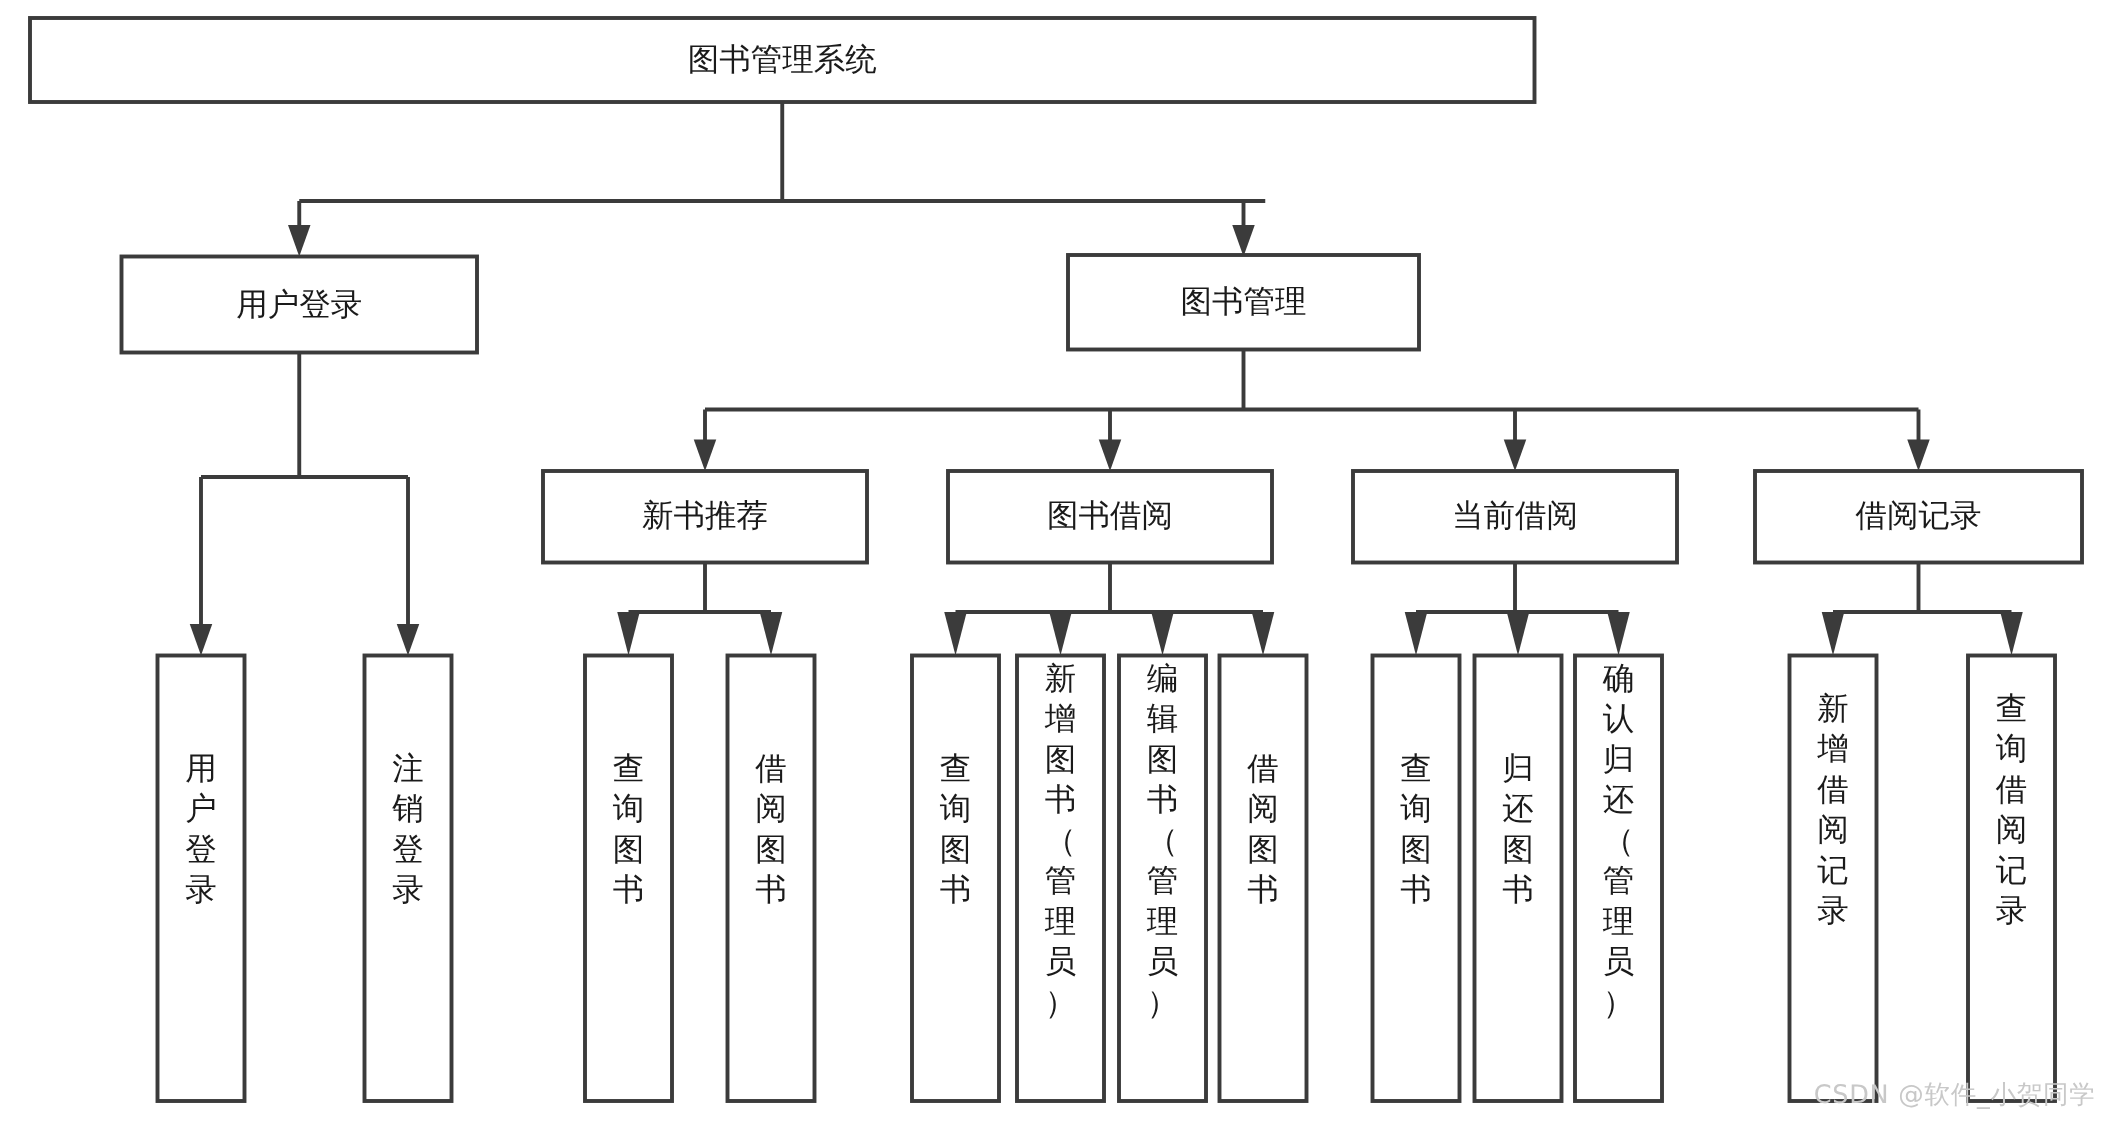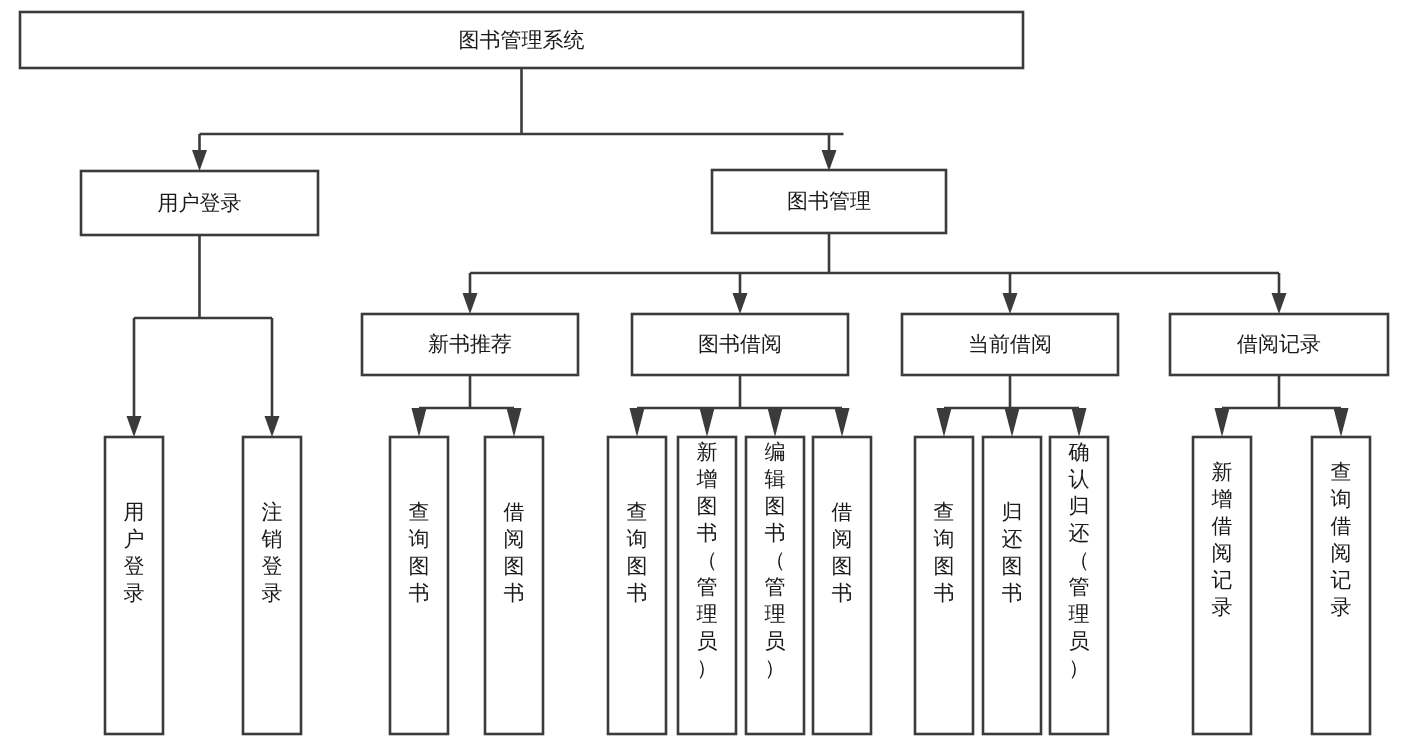--- a/index.html
+++ b/index.html
@@ -215,13 +215,14 @@
         <rect class="node-rect" x="1193" y="437" width="58" height="297"></rect>
         <text class="node-label-v vtext" x="1222" y="479"><tspan x="1222" dy="0">新</tspan><tspan x="1222" dy="27">增</tspan><tspan x="1222" dy="27">借</tspan><tspan x="1222" dy="27">阅</tspan><tspan x="1222" dy="27">记</tspan><tspan x="1222" dy="27">录</tspan></text>
       </g>
       <g>
         <rect class="node-rect" x="1312" y="437" width="58" height="297"></rect>
         <text class="node-label-v vtext" x="1341" y="479"><tspan x="1341" dy="0">查</tspan><tspan x="1341" dy="27">询</tspan><tspan x="1341" dy="27">借</tspan><tspan x="1341" dy="27">阅</tspan><tspan x="1341" dy="27">记</tspan><tspan x="1341" dy="27">录</tspan></text>
       </g>
     </g>
   </svg>
 
+  <div class="watermark">CSDN @软件_小贺同学</div>
 </div>
 
 </body></html>

